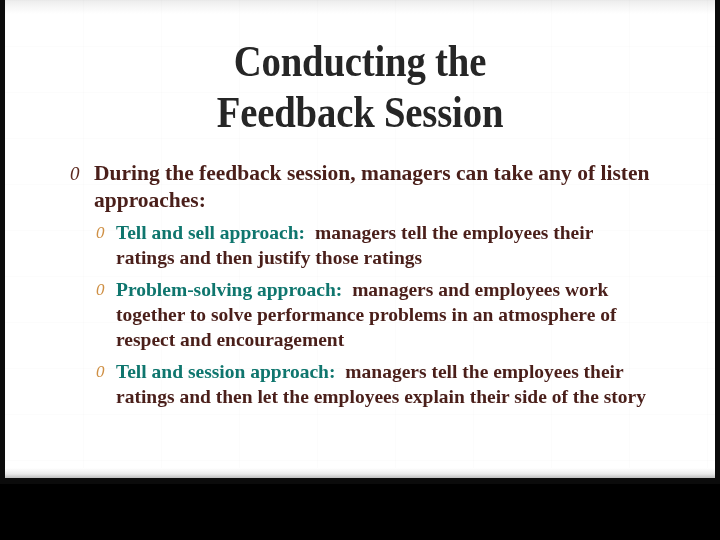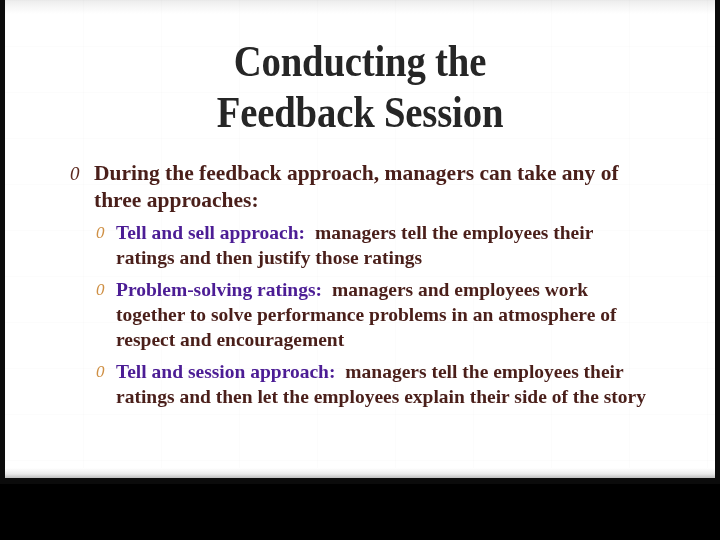--- a/index.html
+++ b/index.html
@@ -100,21 +100,21 @@
     font-size: 19.5px;
     line-height: 25px;
   }
   .lvl2 .marker {
     left: 96px;
     top: 0;
     font-size: 17px;
     color: #cf9045;
   }
   .lead {
-    color: #4c1d95;
+    color: #0f766e;
   }
   .lead-gap { display: inline-block; width: 5px; }
 </style>
 </head>
 <body>
 
 <div class="slide">
 
   <div class="edge-top-sheen"></div>
   <div class="paper-texture"></div>
@@ -125,31 +125,31 @@
 
   <div class="title">
     <span class="title-line">Conducting the</span>
     <span class="title-line">Feedback Session</span>
   </div>
 
   <div class="body">
 
     <div class="bullet lvl1">
       <span class="marker">0</span>
-      <span>During the feedback approach, managers can take any of three approaches:</span>
+      <span>During the feedback session, managers can take any of listen approaches:</span>
     </div>
 
     <div class="bullet lvl2">
       <span class="marker">0</span>
       <span class="lead">Tell and sell approach:</span><span class="lead-gap"></span> <span>managers tell the employees their ratings and then justify those ratings</span>
     </div>
 
     <div class="bullet lvl2">
       <span class="marker">0</span>
-      <span class="lead">Problem-solving ratings:</span><span class="lead-gap"></span> <span>managers and employees work together to solve performance problems in an atmosphere of respect and encouragement</span>
+      <span class="lead">Problem-solving approach:</span><span class="lead-gap"></span> <span>managers and employees work together to solve performance problems in an atmosphere of respect and encouragement</span>
     </div>
 
     <div class="bullet lvl2">
       <span class="marker">0</span>
       <span class="lead">Tell and session approach:</span><span class="lead-gap"></span> <span>managers tell the employees their ratings and then let the employees explain their side of the story</span>
     </div>
 
   </div>
 </div>
 

